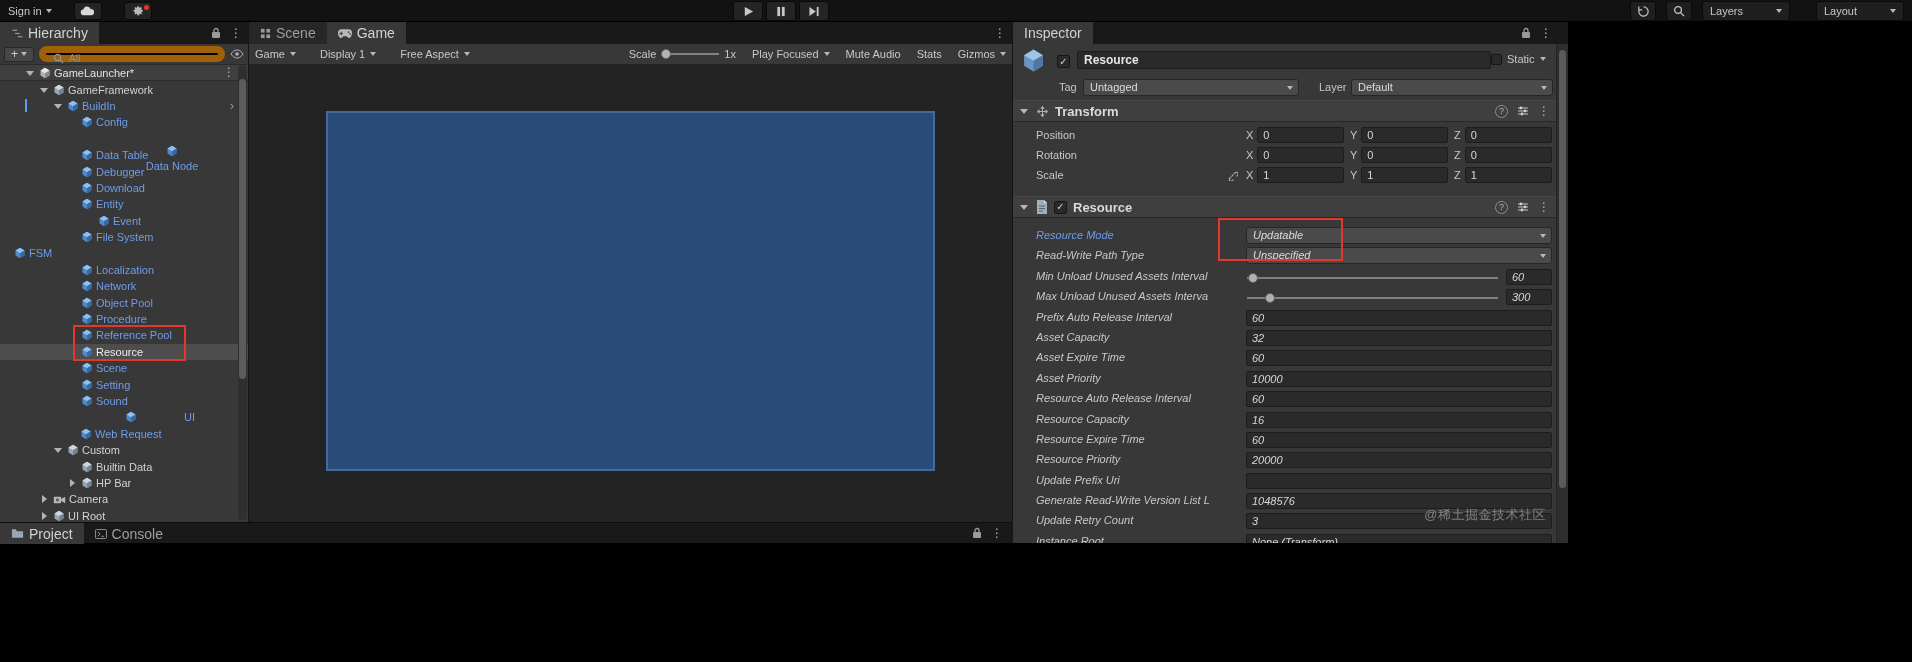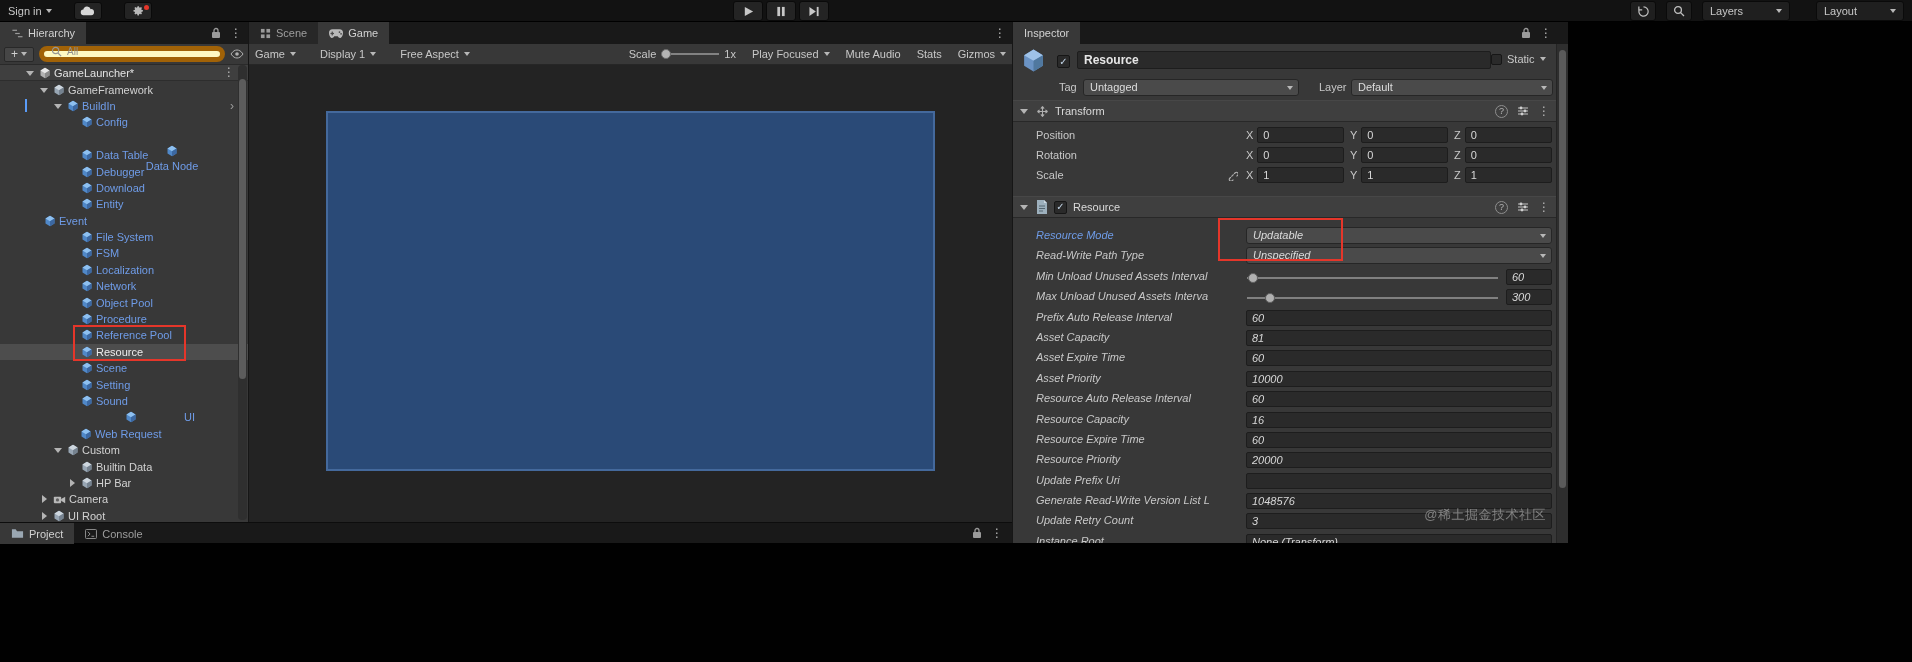--- a/index.html
+++ b/index.html
@@ -17,30 +17,30 @@
   .tb-btn{position:relative;width:28px;height:18px;background:#242424;border:1px solid #0a0a0a;border-radius:3px;display:flex;align-items:center;justify-content:center;}
   .reddot{position:absolute;right:2px;top:2px;width:5px;height:5px;border-radius:50%;background:var(--annotation-red);}
   .tb-play{position:absolute;left:733px;top:1px;display:flex;gap:3px;}
   .play-btn{width:30px;height:20px;background:#242424;border:1px solid #0a0a0a;border-radius:3px;display:flex;align-items:center;justify-content:center;}
   .tb-right{position:absolute;right:8px;top:1px;height:20px;display:flex;align-items:center;gap:10px;}
   .tb-iconbtn{width:26px;height:20px;background:#1f1f1f;border:1px solid #0a0a0a;border-radius:3px;display:flex;align-items:center;justify-content:center;}
   .tb-drop{height:20px;min-width:88px;background:#1f1f1f;border:1px solid #0a0a0a;border-radius:3px;color:#c8c8c8;font-size:11px;display:flex;align-items:center;justify-content:space-between;padding:0 7px;gap:10px;}
 
   
   .tabstrip{position:absolute;top:0;left:0;right:0;height:22px;background:#191919;display:flex;}
-  .ptab{height:22px;display:flex;align-items:center;gap:5px;padding:0 11px;font-size:11px;color:#9e9e9e;white-space:nowrap;}
+  .ptab{height:22px;display:flex;align-items:center;gap:5px;padding:0 11px;font-size:14px;color:#9e9e9e;white-space:nowrap;}
   .ptab.active{background:#383838;color:#d2d2d2;}
   .ptab.semi{background:#272727;}
   .strip-icons{position:absolute;right:6px;top:0;height:22px;display:flex;align-items:center;gap:9px;}
 
   
   .hier{position:absolute;left:0;top:22px;width:248px;height:500px;background:#383838;}
   .hier-toolbar{position:absolute;top:22px;left:0;right:0;height:21px;display:flex;align-items:center;gap:5px;padding:0 4px;border-bottom:1px solid #2a2a2a;}
   .addbtn{width:30px;height:15px;background:#464646;border:1px solid #282828;border-radius:2px;color:#d0d0d0;font-size:12px;display:flex;align-items:center;justify-content:center;gap:3px;line-height:1;}
-  .searchbox{flex:1 1 auto;height:16px;background:#fef9c3;border:5px solid #a16207;border-radius:8px;display:flex;align-items:flex-end;gap:5px;padding:0 7px;}
+  .searchbox{flex:1 1 auto;height:16px;background:#000000;border:7px solid #a16207;border-radius:8px;display:flex;align-items:flex-start;gap:5px;padding:0 7px;}
   .search-filter{font-size:10px;color:#8f8f8f;}
   .hier-tree{position:absolute;top:43px;left:0;right:0;bottom:0;overflow:hidden;}
   .hrow{height:16.4px;display:flex;align-items:center;gap:3px;font-size:11px;position:relative;}
   .hrow-scene{background:#3f3f3f;border-bottom:1px solid #2d2d2d;}
   .hrow-selected{background:var(--selection-gray);}
   .fold{width:11px;height:16px;position:relative;flex:0 0 11px;}
   .tri-open::after{content:"";position:absolute;left:1px;top:6px;border-left:4px solid transparent;border-right:4px solid transparent;border-top:5px solid #b4b4b4;}
   .tri-closed::after{content:"";position:absolute;left:3px;top:4px;border-top:4px solid transparent;border-bottom:4px solid transparent;border-left:5px solid #b4b4b4;}
   .hlabel{white-space:nowrap;}
   .t-prefab{color:var(--prefab-blue);}
@@ -81,21 +81,21 @@
   .go-name{position:absolute;left:64px;top:29px;width:414px;height:18px;background:#2a2a2a;border:1px solid #1d1d1d;border-radius:2px;color:#e6e6e6;font-size:12px;font-weight:bold;line-height:16px;padding:0 6px;}
   .static-group{position:absolute;left:478px;top:31px;display:flex;align-items:center;gap:5px;font-size:11px;color:#c8c8c8;}
   .tagrow{position:absolute;top:57px;left:0;right:12px;height:17px;font-size:11px;color:#c8c8c8;}
   .tag-label{position:absolute;left:46px;top:2px;}
   .layer-label{position:absolute;left:306px;top:2px;}
   .udrop{background:#4a4a4a;border:1px solid #262626;border-radius:3px;color:#dcdcdc;font-size:11px;height:17px;line-height:15px;padding:0 16px 0 6px;position:relative;white-space:nowrap;overflow:hidden;}
   .udrop .caret{position:absolute;right:5px;top:6px;}
   .tag-drop{position:absolute;left:70px;top:0;width:216px;}
   .layer-drop{position:absolute;left:338px;top:0;width:202px;}
   .comp-header{position:absolute;left:0;right:12px;height:22px;background:#3f3f3f;border-top:1px solid #474747;border-bottom:1px solid #282828;display:flex;align-items:center;gap:6px;padding:0 6px;}
-  .comp-title{font-size:11px;font-weight:normal;color:#dadada;}
+  .comp-title{font-size:13px;font-weight:bold;color:#dadada;}
   .hdr-icons{margin-left:auto;display:flex;align-items:center;gap:9px;}
   .help{width:13px;height:13px;border-radius:50%;border:1px solid #8e8e8e;color:#b6b6b6;font-size:9px;display:flex;align-items:center;justify-content:center;}
   .t-hdr{top:78px;}
   .r-hdr{top:174px;}
   #transform-rows{position:absolute;top:104px;left:0;right:12px;}
   .trow{height:20px;position:relative;}
   .prop-label{position:absolute;left:23px;top:3px;width:206px;font-size:11px;color:#c8c8c8;white-space:nowrap;overflow:hidden;}
   .prop-label-blue{color:var(--prefab-blue);}
   .axis-grid{position:absolute;left:233px;right:4px;top:1px;display:flex;gap:6px;}
   .axis-cell{flex:1;display:flex;align-items:center;gap:4px;}
@@ -336,21 +336,21 @@
         <span class="fold"></span>
         <span class="ic">
           <svg width="12" height="12" viewBox="0 0 16 16">
             <path d="M8 1 14 4.6V11.4L8 15 2 11.4V4.6Z" fill="#5088c8"></path>
             <path d="M8 1 14 4.6 8 8.2 2 4.6Z" fill="#8ec0f0"></path>
             <path d="M8 8.2 14 4.6V11.4L8 15Z" fill="#3c68a2"></path>
           </svg>
         </span>
         <span class="hlabel t-prefab">Entity</span>
       </div>
-      <div class="hrow" style="padding-left: 30px;">
+      <div class="hrow" style="padding-left: 84px;">
         <span class="fold"></span>
         <span class="ic">
           <svg width="12" height="12" viewBox="0 0 16 16">
             <path d="M8 1 14 4.6V11.4L8 15 2 11.4V4.6Z" fill="#5088c8"></path>
             <path d="M8 1 14 4.6 8 8.2 2 4.6Z" fill="#8ec0f0"></path>
             <path d="M8 8.2 14 4.6V11.4L8 15Z" fill="#3c68a2"></path>
           </svg>
         </span>
         <span class="hlabel t-prefab">Event</span>
       </div>
@@ -358,21 +358,21 @@
         <span class="fold"></span>
         <span class="ic">
           <svg width="12" height="12" viewBox="0 0 16 16">
             <path d="M8 1 14 4.6V11.4L8 15 2 11.4V4.6Z" fill="#5088c8"></path>
             <path d="M8 1 14 4.6 8 8.2 2 4.6Z" fill="#8ec0f0"></path>
             <path d="M8 8.2 14 4.6V11.4L8 15Z" fill="#3c68a2"></path>
           </svg>
         </span>
         <span class="hlabel t-prefab">File System</span>
       </div>
-      <div class="hrow" style="padding-left: 67px;">
+      <div class="hrow" style="">
         <span class="fold"></span>
         <span class="ic">
           <svg width="12" height="12" viewBox="0 0 16 16">
             <path d="M8 1 14 4.6V11.4L8 15 2 11.4V4.6Z" fill="#5088c8"></path>
             <path d="M8 1 14 4.6 8 8.2 2 4.6Z" fill="#8ec0f0"></path>
             <path d="M8 8.2 14 4.6V11.4L8 15Z" fill="#3c68a2"></path>
           </svg>
         </span>
         <span class="hlabel t-prefab">FSM</span>
       </div>
@@ -857,21 +857,21 @@
       </div>
       <div class="prow">
         <span class="prop-label">Prefix Auto Release Interval</span>
         <div class="prop-value">
           <div class="ufield pv-field">60</div>
         </div>
       </div>
       <div class="prow">
         <span class="prop-label">Asset Capacity</span>
         <div class="prop-value">
-          <div class="ufield pv-field">81</div>
+          <div class="ufield pv-field">32</div>
         </div>
       </div>
       <div class="prow">
         <span class="prop-label">Asset Expire Time</span>
         <div class="prop-value">
           <div class="ufield pv-field">60</div>
         </div>
       </div>
       <div class="prow">
         <span class="prop-label">Asset Priority</span>

